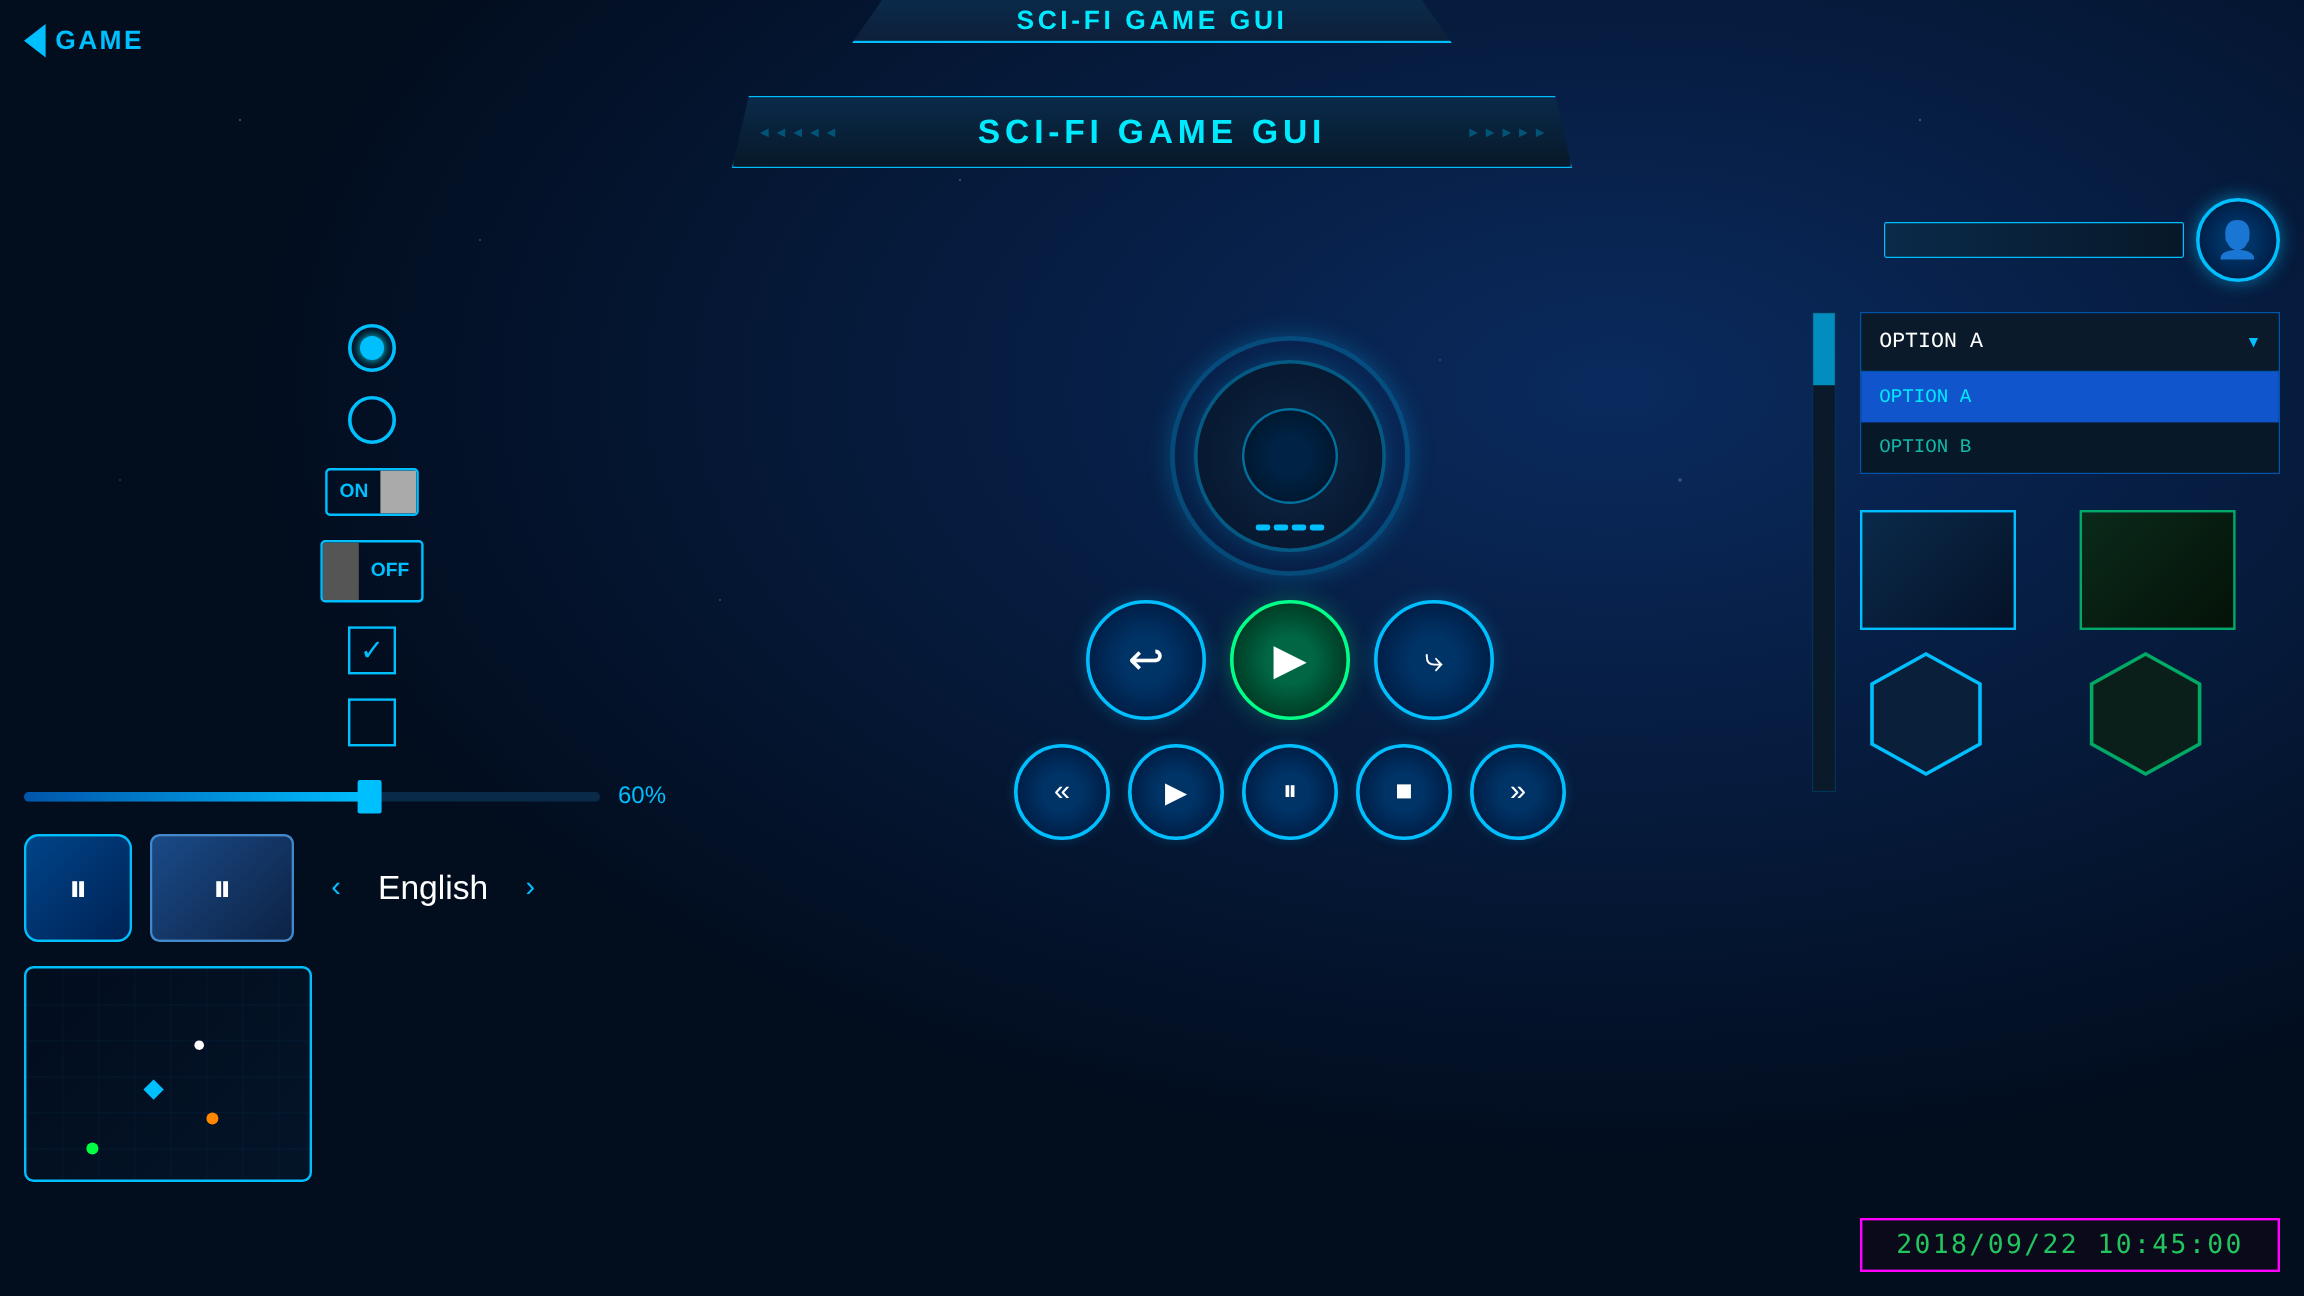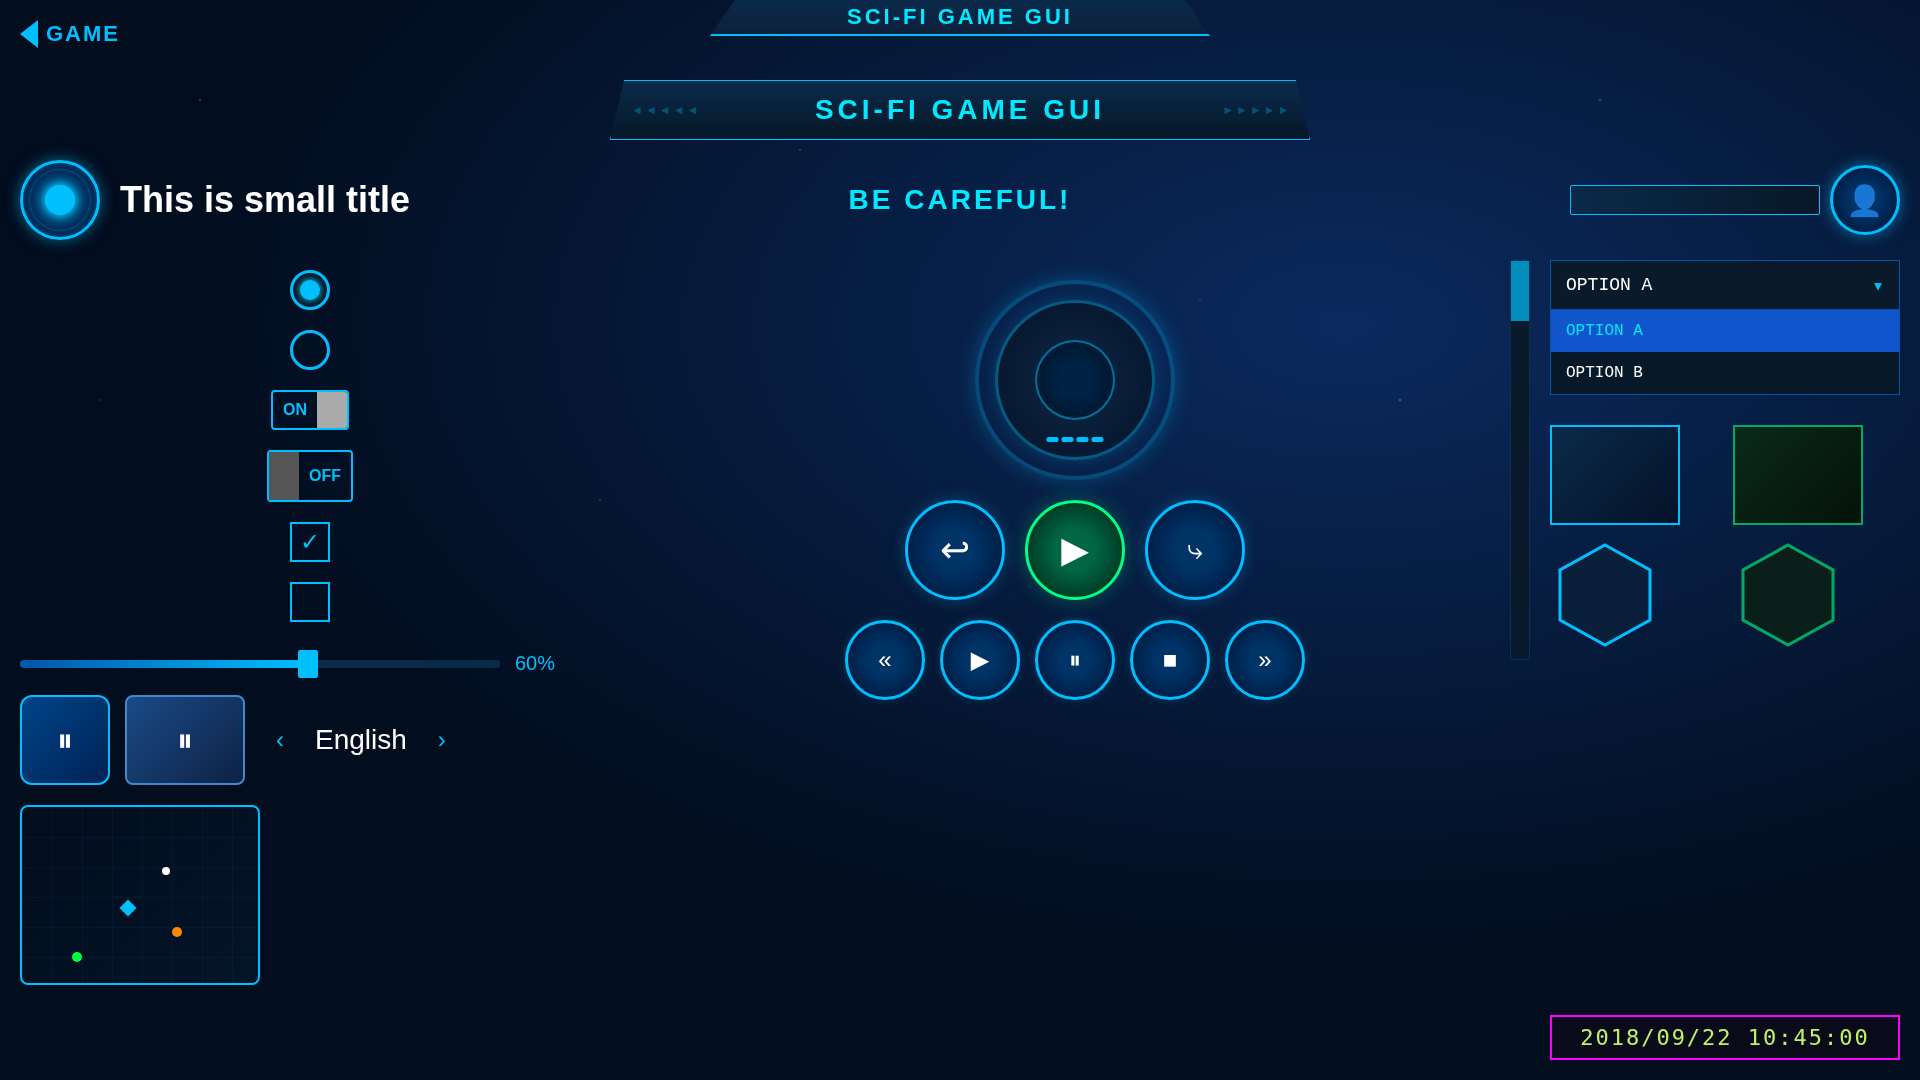--- a/index.html
+++ b/index.html
@@ -579,21 +579,21 @@
       font-size: 20px;
     }
     .dropdown-list {
       width: 100%;
       background: #071828;
       border: 1px solid #0055aa;
       border-top: none;
     }
     .dropdown-item {
       padding: 12px 15px;
-      color: #ffffff;
+      color: #14b8a6;
       font-size: 16px;
       cursor: pointer;
     }
     .dropdown-item.selected {
       background: #1155cc;
       color: #00eaff;
     }
 
     
     .shapes-grid {
@@ -622,21 +622,21 @@
     .hex-svg {
       width: 110px;
       height: 110px;
     }
 
     
     .datetime-display {
       border: 2px solid #ff00ff;
       background: #0a0a1a;
       padding: 8px 15px;
-      color: #bef264;
+      color: #22c55e;
       font-size: 22px;
       font-family: monospace;
       letter-spacing: 2px;
       margin-top: auto;
       text-align: center;
     }
 
   </style>
 </head>
 <body>
@@ -651,25 +651,20 @@
 
   <div class="back-btn">
     <div class="back-arrow"></div>
     <span>GAME</span>
   </div>
 
   <div class="header-bar">
     <span class="header-bar-text">SCI-FI GAME GUI</span>
   </div>
 
-  <div class="small-title-row">
-    <div class="small-title-icon"></div>
-    <span class="small-title-text">This is small title</span>
-    <span class="be-careful">BE CAREFUL!</span>
-  </div>
 
   <div class="profile-area">
     <div class="profile-bar"></div>
     <div class="profile-avatar">
       <span>👤</span>
     </div>
   </div>
 
   <div class="main-content">
 

